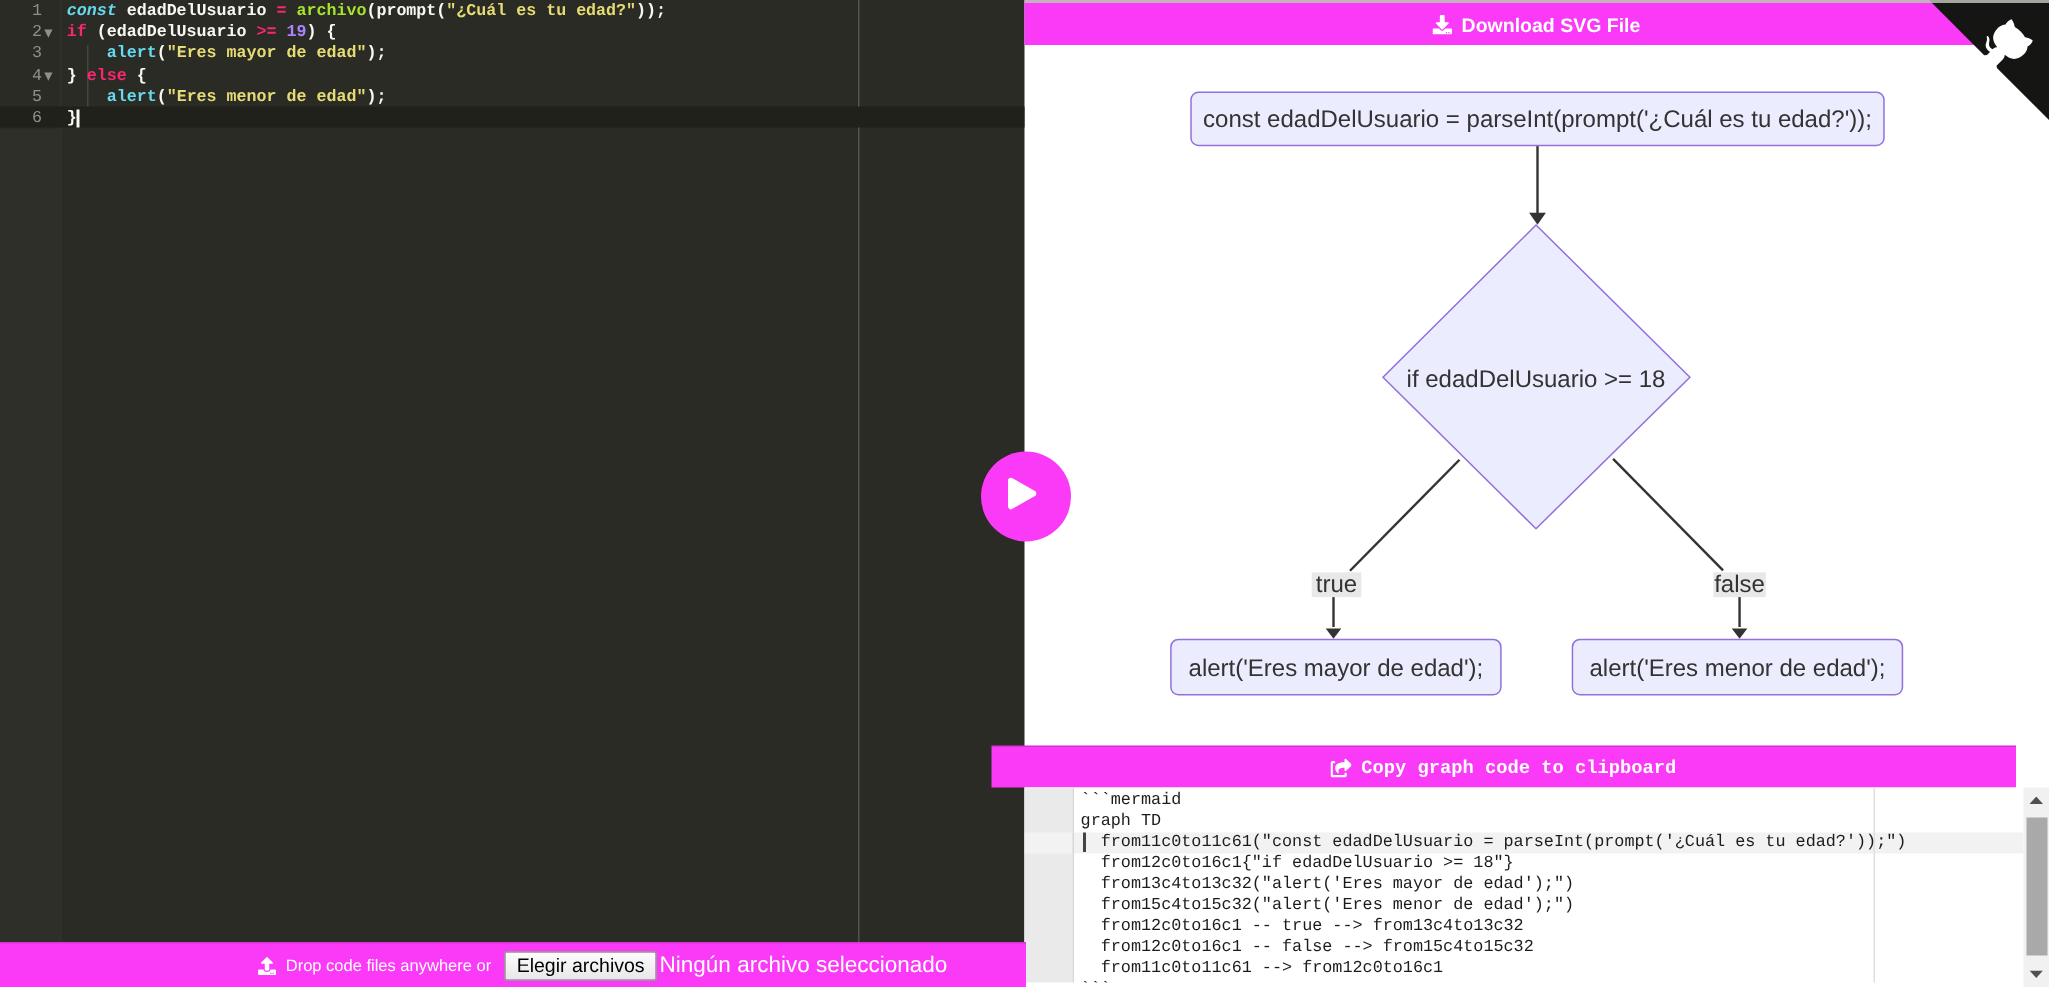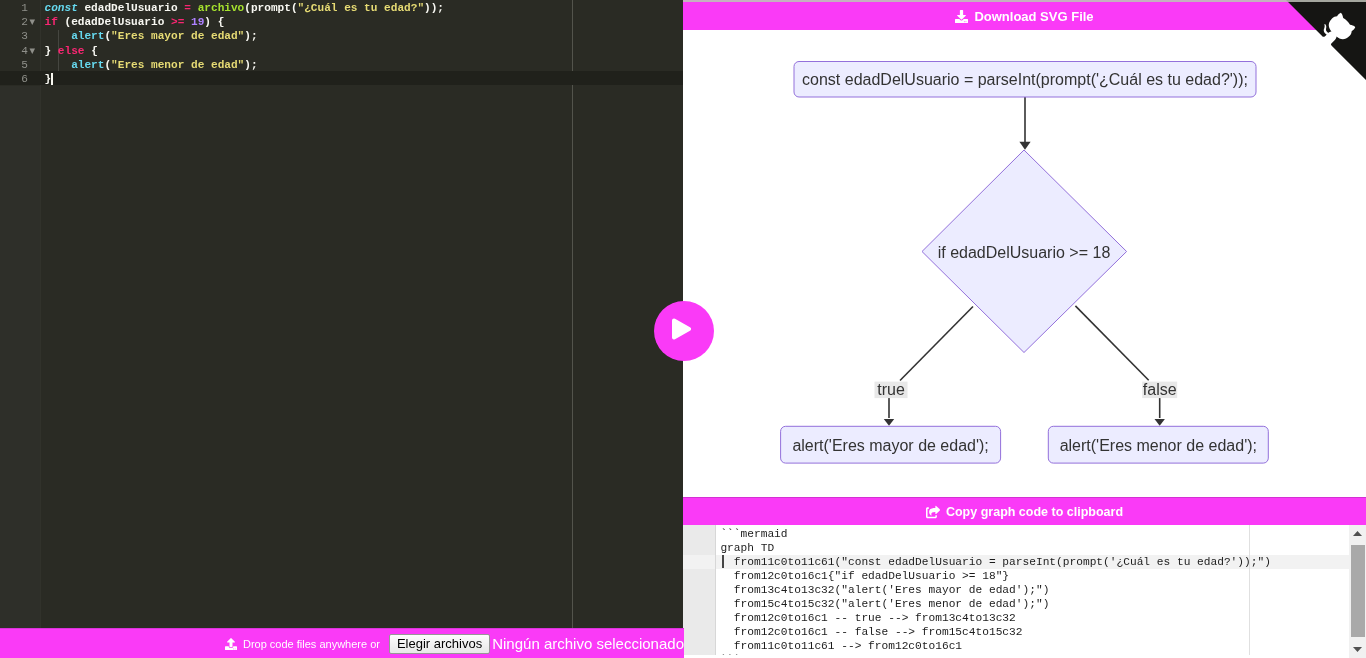--- a/index.html
+++ b/index.html
@@ -17,21 +17,21 @@
   .cyi{color:#66d9ef;font-style:italic;}
   .grn{color:#a6e22e;}
   .str{color:#e6db74;}
   .num{color:#ae81ff;}
   .fold{position:absolute;color:#8f908a;font-size:11px;font-weight:normal;}
   #lcursor{position:absolute;left:51px;top:73px;width:1.5px;height:12px;background:#f8f8f0;}
   .ig{position:absolute;left:57.5px;width:1px;background:#454640;}
   
   .mbar{background:#fa3af7;color:#fff;font-weight:bold;}
   #topbar{left:683px;top:0;width:683px;height:30px;border-top:2px solid rgba(70,70,70,0.45);box-sizing:border-box;}
-  #copybar{left:683px;top:497px;width:683px;height:28px;border-top:1px solid rgba(0,0,0,0.15);box-sizing:border-box;}
+  #copybar{left:661px;top:497px;width:683px;height:28px;border-top:1px solid rgba(0,0,0,0.15);box-sizing:border-box;font-family:Liberation Mono, monospace;}
   #botbar{left:0;top:628px;width:684px;height:30px;border-top:1px solid rgba(0,0,0,0.12);box-sizing:border-box;}
   .barrow{display:flex;align-items:center;justify-content:center;height:100%;}
   
   #med{left:683px;top:525px;width:666px;height:130px;background:#fff;overflow:hidden;}
   #med .gutter{position:absolute;left:0;top:0;width:32px;height:133px;background:#eaeaea;}
   #med .mruler{position:absolute;left:566px;top:0;width:1px;height:133px;background:#e0e0e0;}
   #med .mactive{position:absolute;left:0;top:29.5px;width:666px;height:14px;background:#f2f2f2;}
   #med pre{margin:0;position:absolute;left:37.4px;top:1.8px;font-family:"Liberation Mono",monospace;font-size:11.2px;line-height:14px;color:#1c1c1c;white-space:pre;}
   #mcursor{position:absolute;left:38.5px;top:30px;width:2px;height:13px;background:#444;}
   
@@ -143,21 +143,21 @@
       </svg>
     </div>
   <div class="ar" style="bottom:0;top:auto;">
       <svg width="9" height="5" viewBox="0 0 9 5">
         <polygon points="0,0 9,0 4.5,5" fill="#505050"></polygon>
       </svg>
     </div>
 </div>
 
 <div id="botbar" class="abs mbar">
-  <div class="barrow" style="gap:6px;font-size:11px;justify-content:flex-end;padding-left:120px;">
+  <div class="barrow" style="gap:6px;font-size:11px;justify-content:center;padding-left:120px;">
     <svg width="12" height="12" viewBox="0 0 512 512" fill="#fff">
         <path d="M296 384h-80c-13.3 0-24-10.7-24-24V192h-87.7c-17.8 0-26.7-21.5-14.1-34.1L242.3 5.7c7.5-7.5 19.8-7.5 27.3 0l152.2 152.2c12.6 12.6 3.7 34.1-14.1 34.1H320v168c0 13.3-10.7 24-24 24zm216-8v112c0 13.3-10.7 24-24 24H24c-13.3 0-24-10.7-24-24V376c0-13.3 10.7-24 24-24h136v8c0 30.9 25.1 56 56 56h80c30.9 0 56-25.1 56-56v-8h136c13.3 0 24 10.7 24 24zm-124 88c0-11-9-20-20-20s-20 9-20 20 9 20 20 20 20-9 20-20zm64 0c0-11-9-20-20-20s-20 9-20 20 9 20 20 20 20-9 20-20z"></path>
       </svg>
     <span style="font-weight:normal;">Drop code files anywhere or</span>
     <span style="display:inline-block;background:linear-gradient(#fdfdfd,#e7e7e7);border:1px solid #979797;border-radius:2px;color:#000;font-weight:normal;font-size:13px;padding:1.5px 7px;margin-left:3px;">Elegir archivos</span>
     <span style="font-size:15px;font-weight:normal;margin-left:-4px;">Ningún archivo seleccionado</span>
   </div>
 </div>
 
 <div id="play" class="abs">

